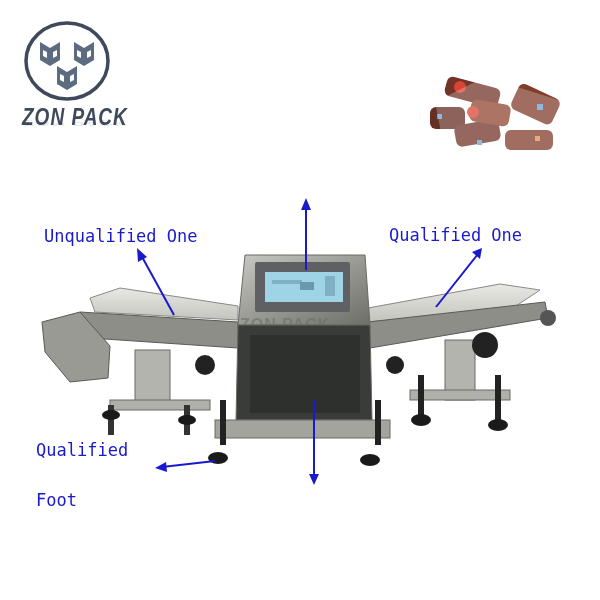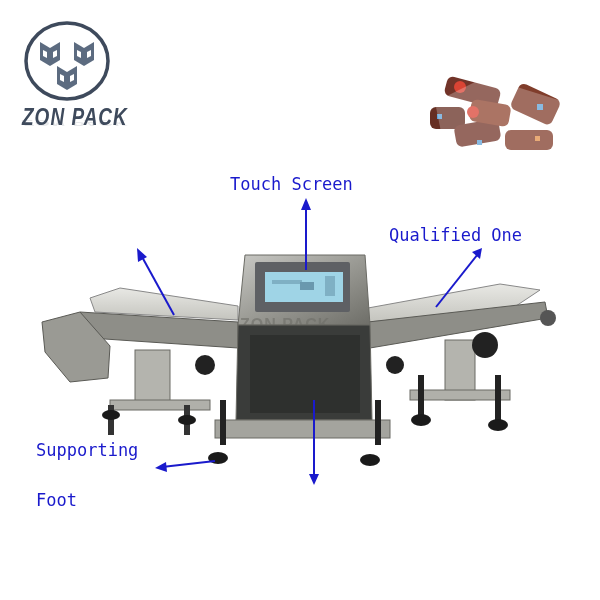--- a/index.html
+++ b/index.html
@@ -135,18 +135,18 @@
       <polygon points="482,248 472,252 480,259" stroke="none"></polygon>
 
       <line x1="215" y1="461" x2="162" y2="467"></line>
       <polygon points="155,468 166,462 167,472" stroke="none"></polygon>
 
       <line x1="314" y1="400" x2="314" y2="478"></line>
       <polygon points="314,485 309,474 319,474" stroke="none"></polygon>
     </g>
   </svg>
 
-  <div class="label" style="left:230px;top:173px">Touch Screen</div>
+  <div class="label" style="left:44px;top:225px">Unqualified One</div>
   <div class="label" style="left:389px;top:224px">Qualified One</div>
-  <div class="label" style="left:36px;top:439px">Supporting</div>
+  <div class="label" style="left:36px;top:439px">Qualified</div>
   <div class="label" style="left:36px;top:489px">Foot</div>
 
 </div>
 
 </body></html>

